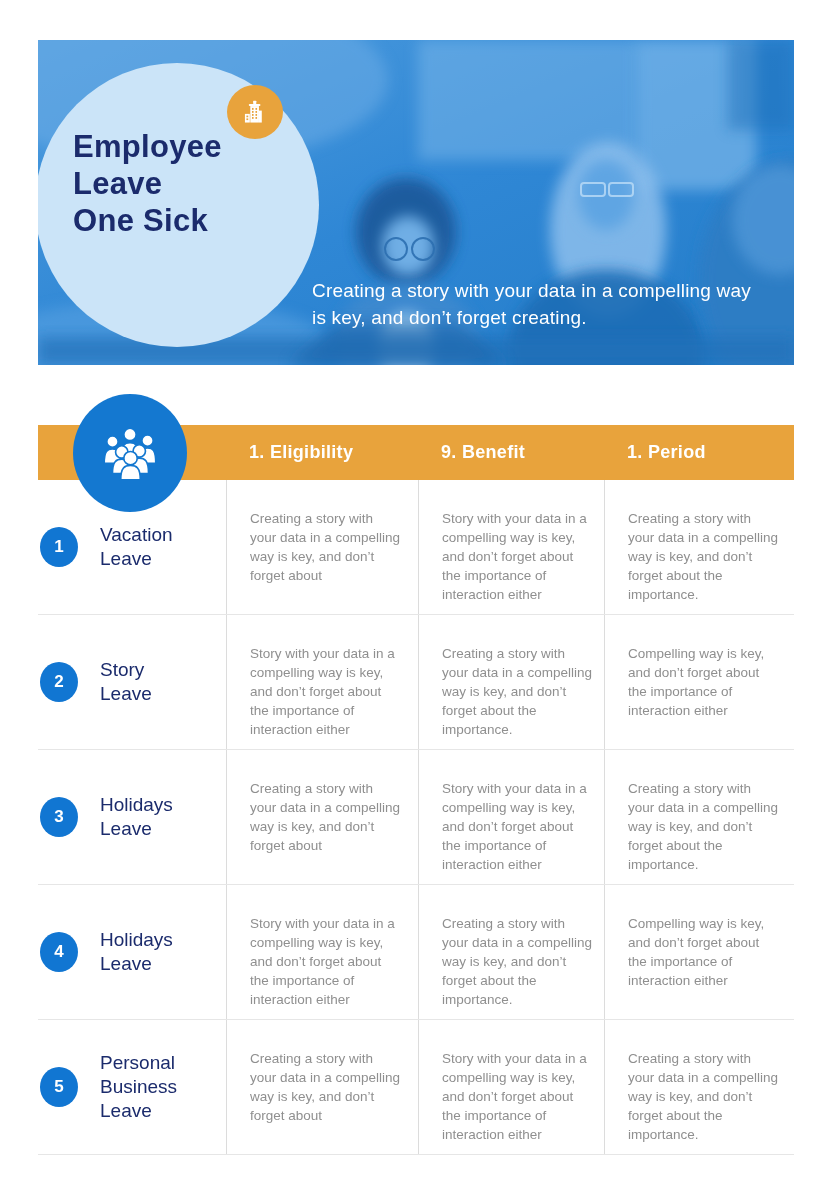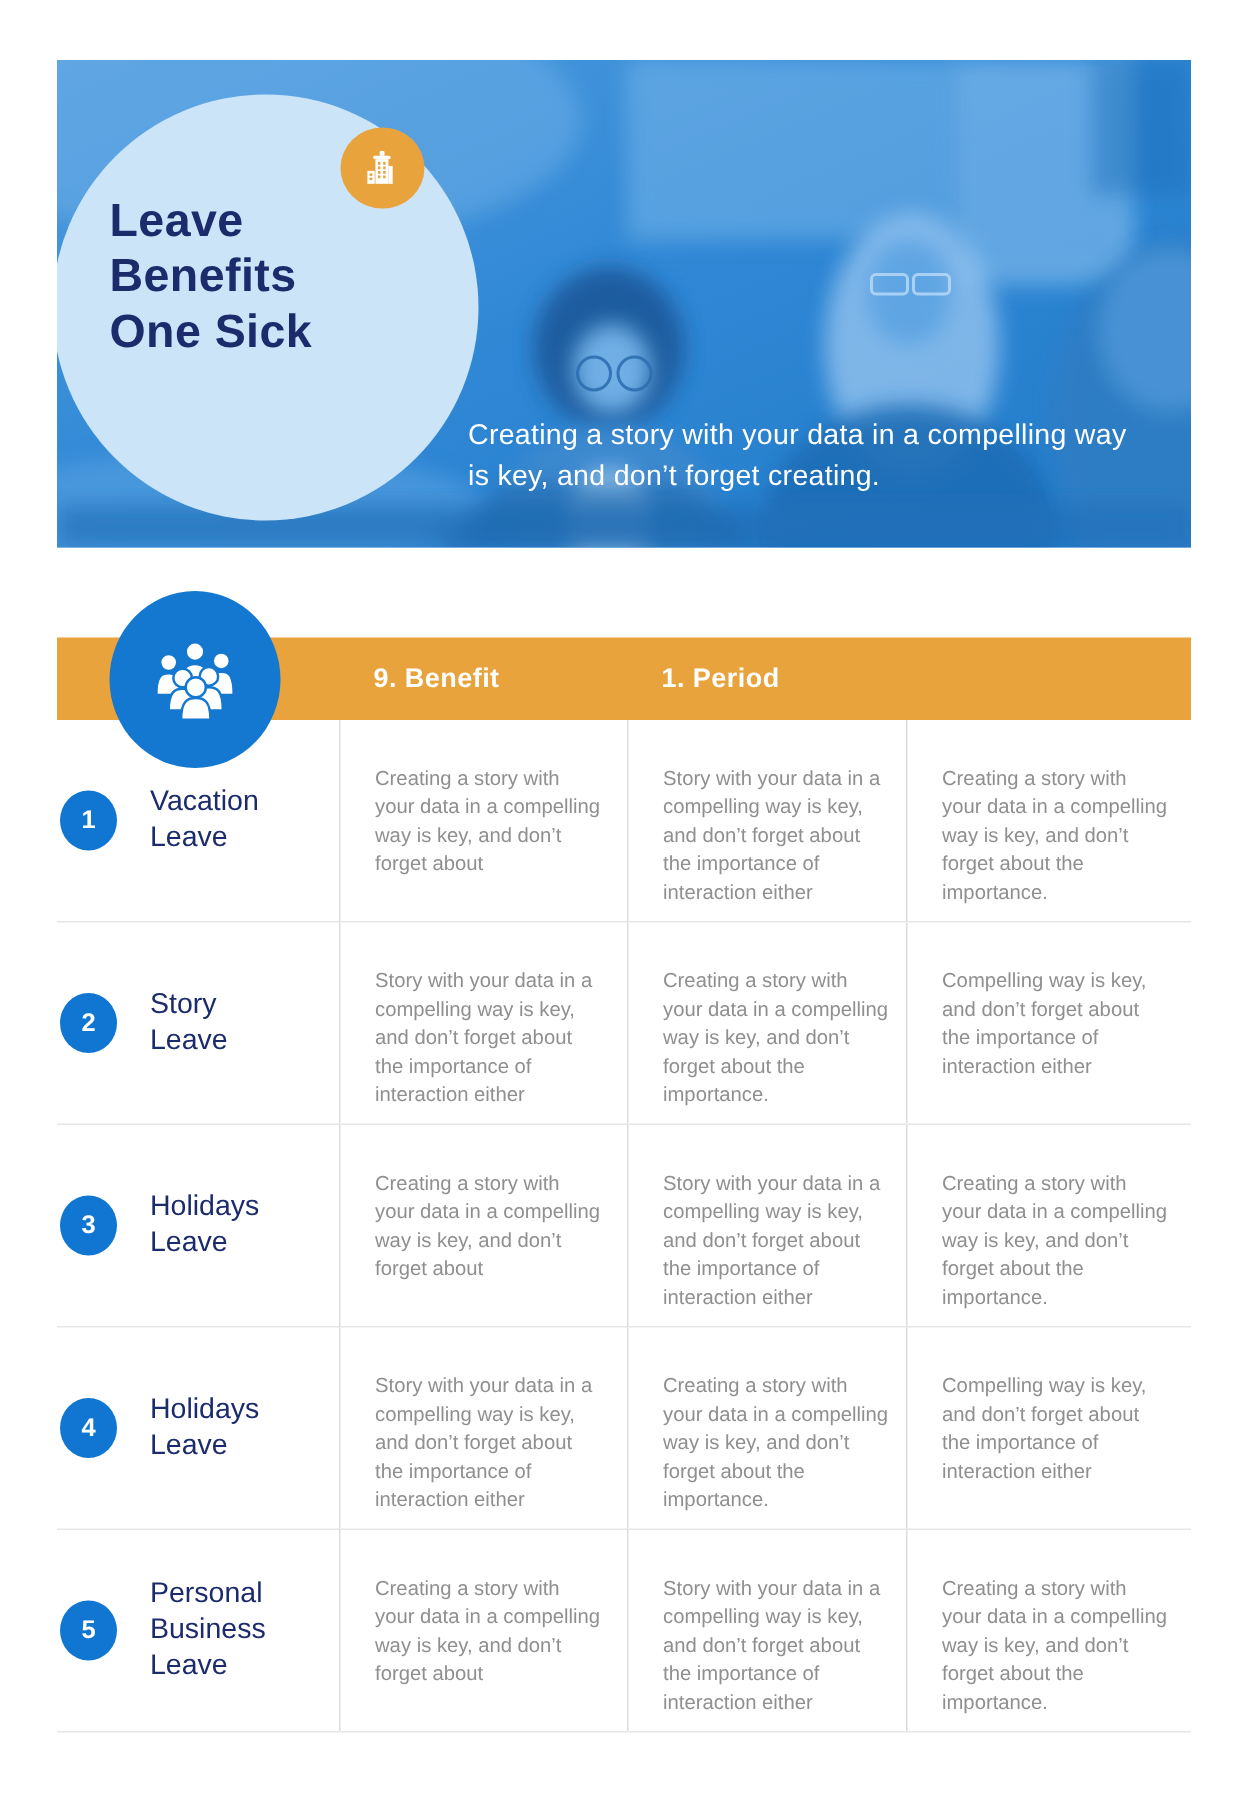--- a/index.html
+++ b/index.html
@@ -120,30 +120,31 @@
             <rect x="17.5" y="19.1" width="1.7" height="2"></rect>
           <rect x="13.8" y="22.3" width="1.7" height="2"></rect>
             <rect x="17.5" y="22.3" width="1.7" height="2"></rect>
           <rect x="7.9" y="20.8" width="1.9" height="1.8"></rect>
             <rect x="7.9" y="23.8" width="1.9" height="1.8"></rect>
         </g>
       </svg>
     </div>
 
     <h1 class="hero-title">
+      <span>Employee</span>
       <span>Leave</span>
-      <span>Benefits</span>
       <span>One Sick</span>
     </h1>
 
     <p class="hero-subtitle">Creating a story with your data in a compelling way is key, and don’t forget creating.</p>
   </header>
 
   <div class="table-head">
     <div class="head-spacer"></div>
+    <div class="head-col">1. Eligibility</div>
     <div class="head-col">9. Benefit</div>
     <div class="head-col">1. Period</div>
   </div>
 
   <div class="table-badge">
     <svg width="66" height="58" viewBox="0 0 64 56" aria-hidden="true">
       <g fill="#ffffff" stroke="#1478D0" stroke-width="1.6">
         <circle cx="32" cy="10" r="6"></circle>
         <path d="M23,34 C23,20 27,18 32,18 C37,18 41,20 41,34 Z"></path>
         <circle cx="15" cy="17" r="5.5"></circle>

